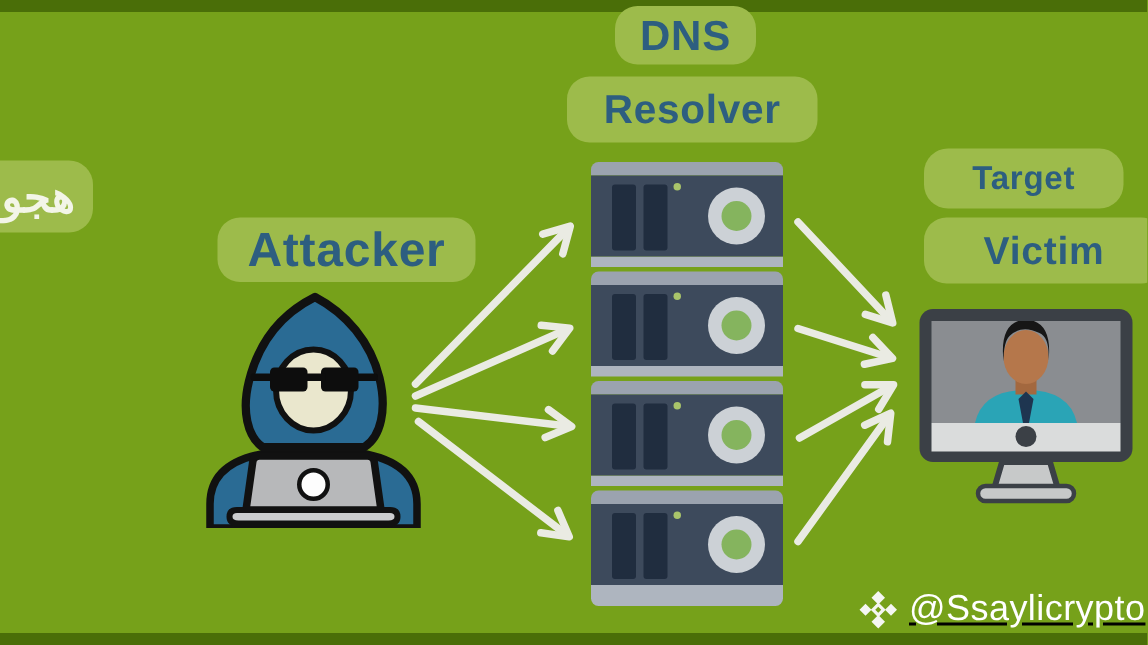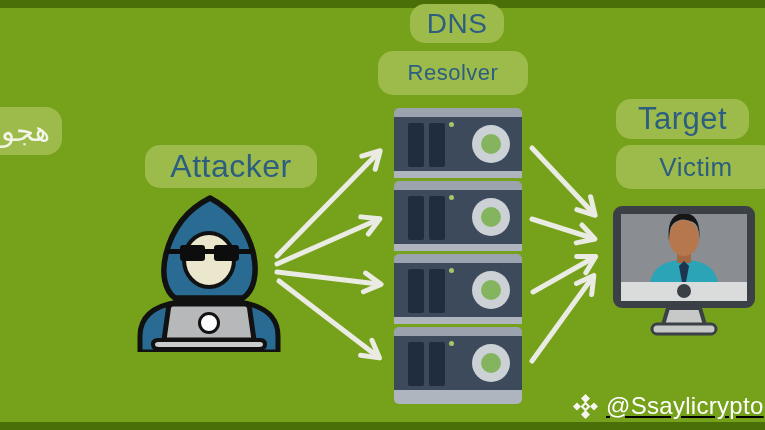--- a/index.html
+++ b/index.html
@@ -16,26 +16,26 @@
     position:relative;width:765px;height:430px;overflow:hidden;
     background:var(--background);font-family:"Liberation Sans",sans-serif;
   }
   .edge-strip{position:absolute;left:0;width:765px;height:8px;background:var(--edge_strip);}
   .edge-strip.top{top:0;}
   .edge-strip.bottom{bottom:0;}
 
   .badge{
     position:absolute;display:flex;align-items:center;justify-content:center;
     background:var(--badge_bg);color:var(--badge_text);
-    font-weight:400;border-radius:15px;letter-spacing:0.5px;
+    font-weight:700;border-radius:15px;letter-spacing:0.5px;
   }
   #badge-dns{left:410px;top:4px;width:94px;height:39px;font-size:28px;}
-  #badge-resolver{left:378px;top:51px;width:150px;height:44px;font-size:22px;}
+  #badge-resolver{left:378px;top:51px;width:167px;height:44px;font-size:27px;}
   #badge-attacker{left:117px;top:145px;width:172px;height:43px;font-size:32px;margin-left:28px;}
-  #badge-target{left:616px;top:99px;width:133px;height:40px;font-size:31px;}
+  #badge-target{left:616px;top:99px;width:133px;height:40px;font-size:22px;border-radius:16px;}
   #badge-victim{left:616px;top:145px;width:160px;height:44px;font-size:26px;}
   #badge-arabic{
     left:0;top:107px;width:62px;height:48px;border-radius:0 16px 16px 0;
     font-size:29px;color:#F3F5E8;direction:rtl;overflow:hidden;
     justify-content:flex-start;padding-right:12px;white-space:nowrap;box-sizing:border-box;
   }
 
   #arrow-layer{position:absolute;left:0;top:0;width:765px;height:430px;}
 
   #attacker-icon{position:absolute;left:128px;top:194px;}

